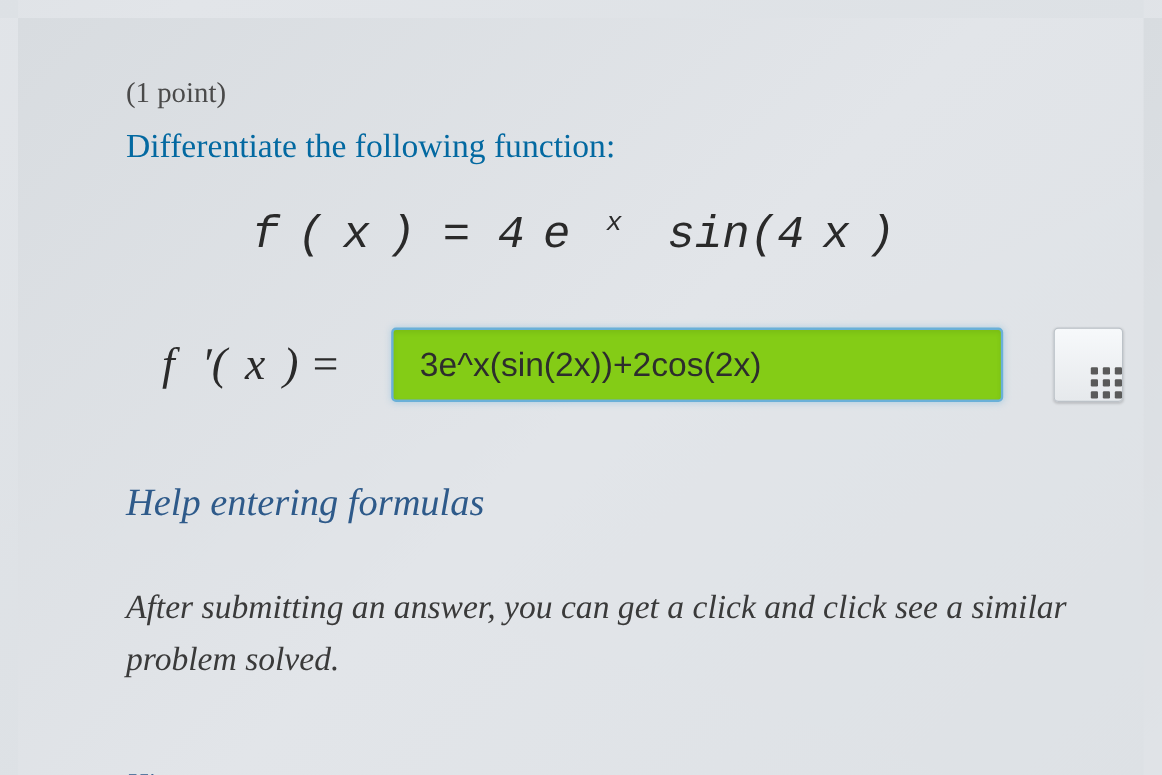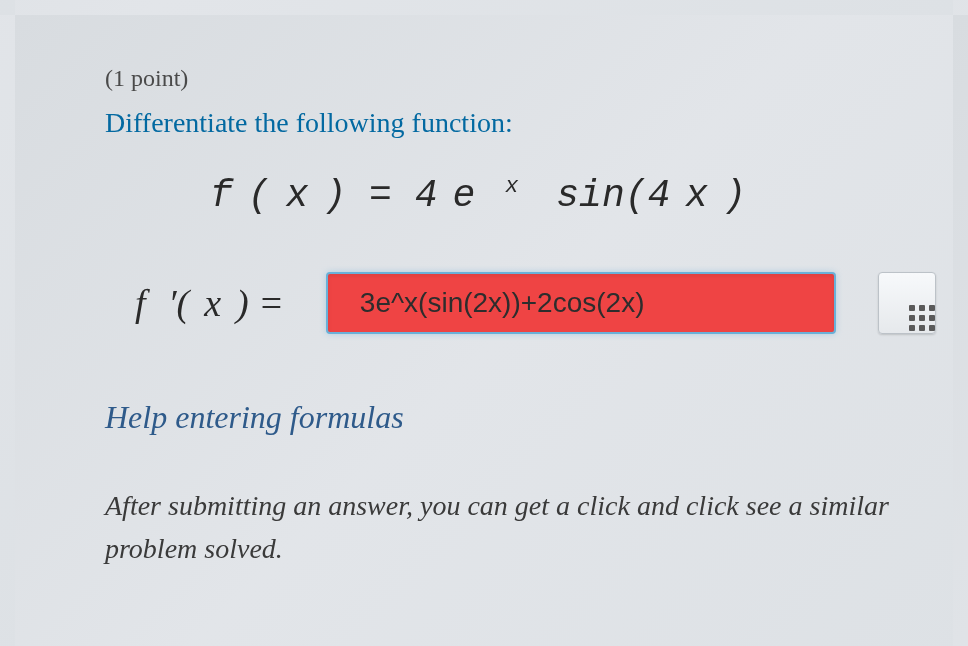--- a/index.html
+++ b/index.html
@@ -60,24 +60,24 @@
       white-space: nowrap;
       filter: blur(0.4px);
       text-align: center;
     }
     .answer-input {
       flex: 0 0 auto;
       width: 510px;
       height: 62px;
       font-size: 28px;
       color: #2d2d2d;
-      padding: 8px 32px;
+      padding: 8px 22px;
       border: 2px solid #6ab0d8;
       border-radius: 4px;
-      background: #ef4444;
+      background: #84cc16;
       box-shadow: inset 0 2px 4px rgba(0,0,0,0.08), 0 0 6px rgba(106,176,216,0.4);
       font-family: Arial, sans-serif;
       filter: blur(0.3px);
       outline: none;
     }
     .keypad-button {
       width: 62px;
       height: 62px;
       background: linear-gradient(180deg, #f7f9fb 0%, #e6e9ec 100%);
       border: 1px solid #bcc2c8;

